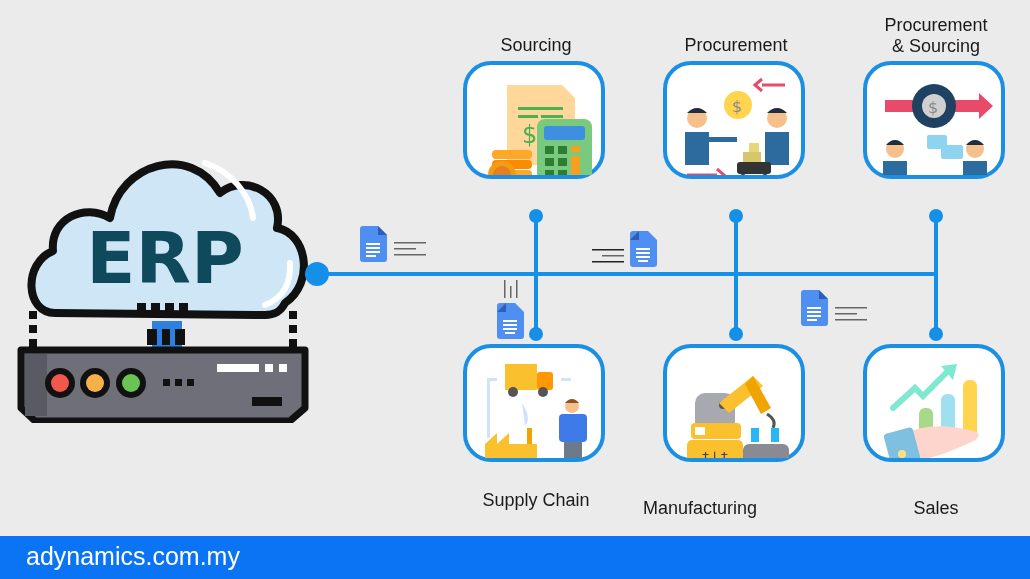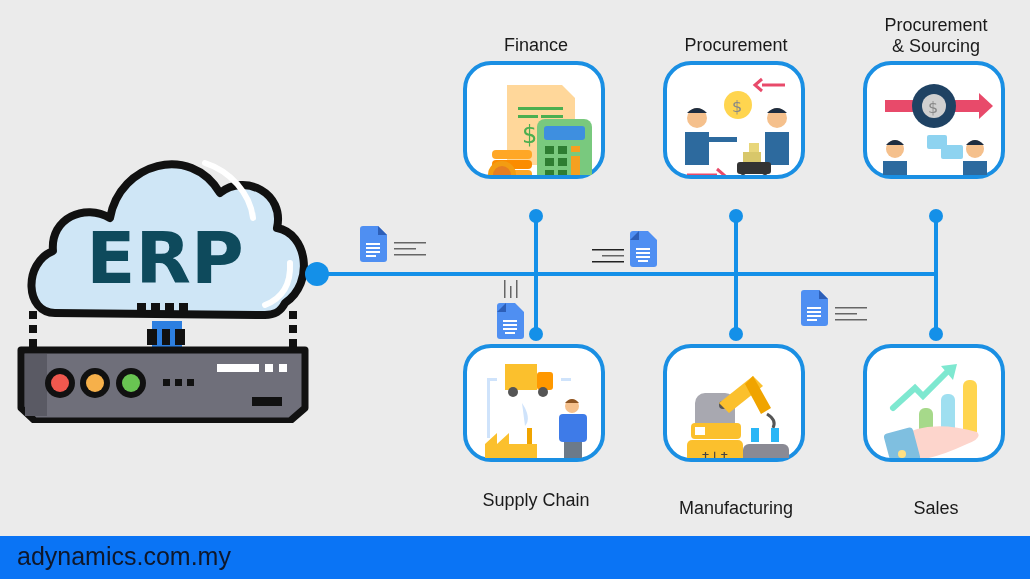--- a/index.html
+++ b/index.html
@@ -5,21 +5,21 @@
   html,body{margin:0;padding:0;}
   body{width:1030px;height:579px;background:#ebebeb;position:relative;overflow:hidden;font-family:"Liberation Sans",sans-serif;}
   .abs{position:absolute;}
   .label{position:absolute;font-size:18px;color:#1a1a1a;text-align:center;width:200px;line-height:21px;}
   .card{position:absolute;width:142px;height:118px;border:4px solid #1a8fe3;border-radius:28px;background:#fff;box-sizing:border-box;}
   .card svg{position:absolute;left:0;top:0;}
   .dot{position:absolute;width:14px;height:14px;border-radius:50%;background:#1490e8;}
   .vline{position:absolute;width:4px;background:#1490e8;}
   .hline{position:absolute;height:4px;background:#1490e8;}
   .footer{position:absolute;left:0;top:536px;width:1030px;height:43px;background:#0a74f5;}
-  .footer-url{position:absolute;left:17px;top:6px;font-size:25px;color:#0f172a;}
+  .footer-url{position:absolute;left:26px;top:6px;font-size:25px;color:#ffffff;}
   .ads{position:absolute;right:20px;top:2px;height:40px;width:120px;}
   .ads-text{position:absolute;left:36px;top:1px;color:#fff;font-size:30px;font-weight:bold;letter-spacing:2px;}
   .ads-sub{position:absolute;left:36px;top:32px;color:#dfe9ff;font-size:4px;letter-spacing:1px;}
 </style>
 </head>
 <body>
 
 <div class="abs" style="left:15px;top:133px;width:300px;height:290px;text-align:right;">
   <svg width="300" height="290" viewBox="0 0 300 290">
 
@@ -120,21 +120,21 @@
       <rect x="6" y="17" width="14" height="2" fill="#fff"></rect>
       <rect x="6" y="21" width="14" height="2" fill="#fff"></rect>
       <rect x="6" y="25" width="14" height="2" fill="#fff"></rect>
       <rect x="6" y="29" width="10" height="2" fill="#fff"></rect>
       <rect x="34" y="17" width="32" height="1.5" fill="#666"></rect>
       <rect x="34" y="23" width="22" height="1.5" fill="#666"></rect>
       <rect x="34" y="29" width="32" height="1.5" fill="#666"></rect>
     </svg>
 </div>
 
-<div class="label" style="left:436px;top:35px;">Finance</div>
+<div class="label" style="left:436px;top:35px;">Sourcing</div>
 <div class="label" style="left:636px;top:35px;">Procurement</div>
 <div class="label" style="left:836px;top:15px;">
   <div>Procurement</div>
   <div>&amp; Sourcing</div>
 </div>
 
 <div class="card" style="left:463px;top:61px;">
   <svg width="134" height="110">
     <path d="M40 20 L95 20 L108 33 L108 100 L40 100Z" fill="#ffd79a"></path>
     <rect x="51" y="42" width="45" height="3" fill="#4caf50"></rect>
@@ -242,18 +242,18 @@
     <rect x="52" y="60" width="14" height="30" rx="6" fill="#a6d98a"></rect>
     <rect x="74" y="46" width="14" height="44" rx="6" fill="#9fdff0"></rect>
     <rect x="96" y="32" width="14" height="58" rx="6" fill="#ffd54f"></rect>
     <path d="M30 90 Q60 70 110 84 Q116 90 100 96 Q70 110 50 112Z" fill="#fdd5cc"></path>
     <rect x="20" y="82" width="30" height="34" rx="4" fill="#7fbfe0" transform="rotate(-15 35 99)"></rect>
     <circle cx="35" cy="106" r="4" fill="#ffe082"></circle>
   </svg>
 </div>
 
 <div class="label" style="left:436px;top:490px;">Supply Chain</div>
-<div class="label" style="left:636px;top:498px;">Manufacturing</div>
+<div class="label" style="left:600px;top:498px;">Manufacturing</div>
 <div class="label" style="left:836px;top:498px;">Sales</div>
 
 <div class="footer">
   <div class="footer-url">adynamics.com.my</div>
 </div>
 
 </body></html>

